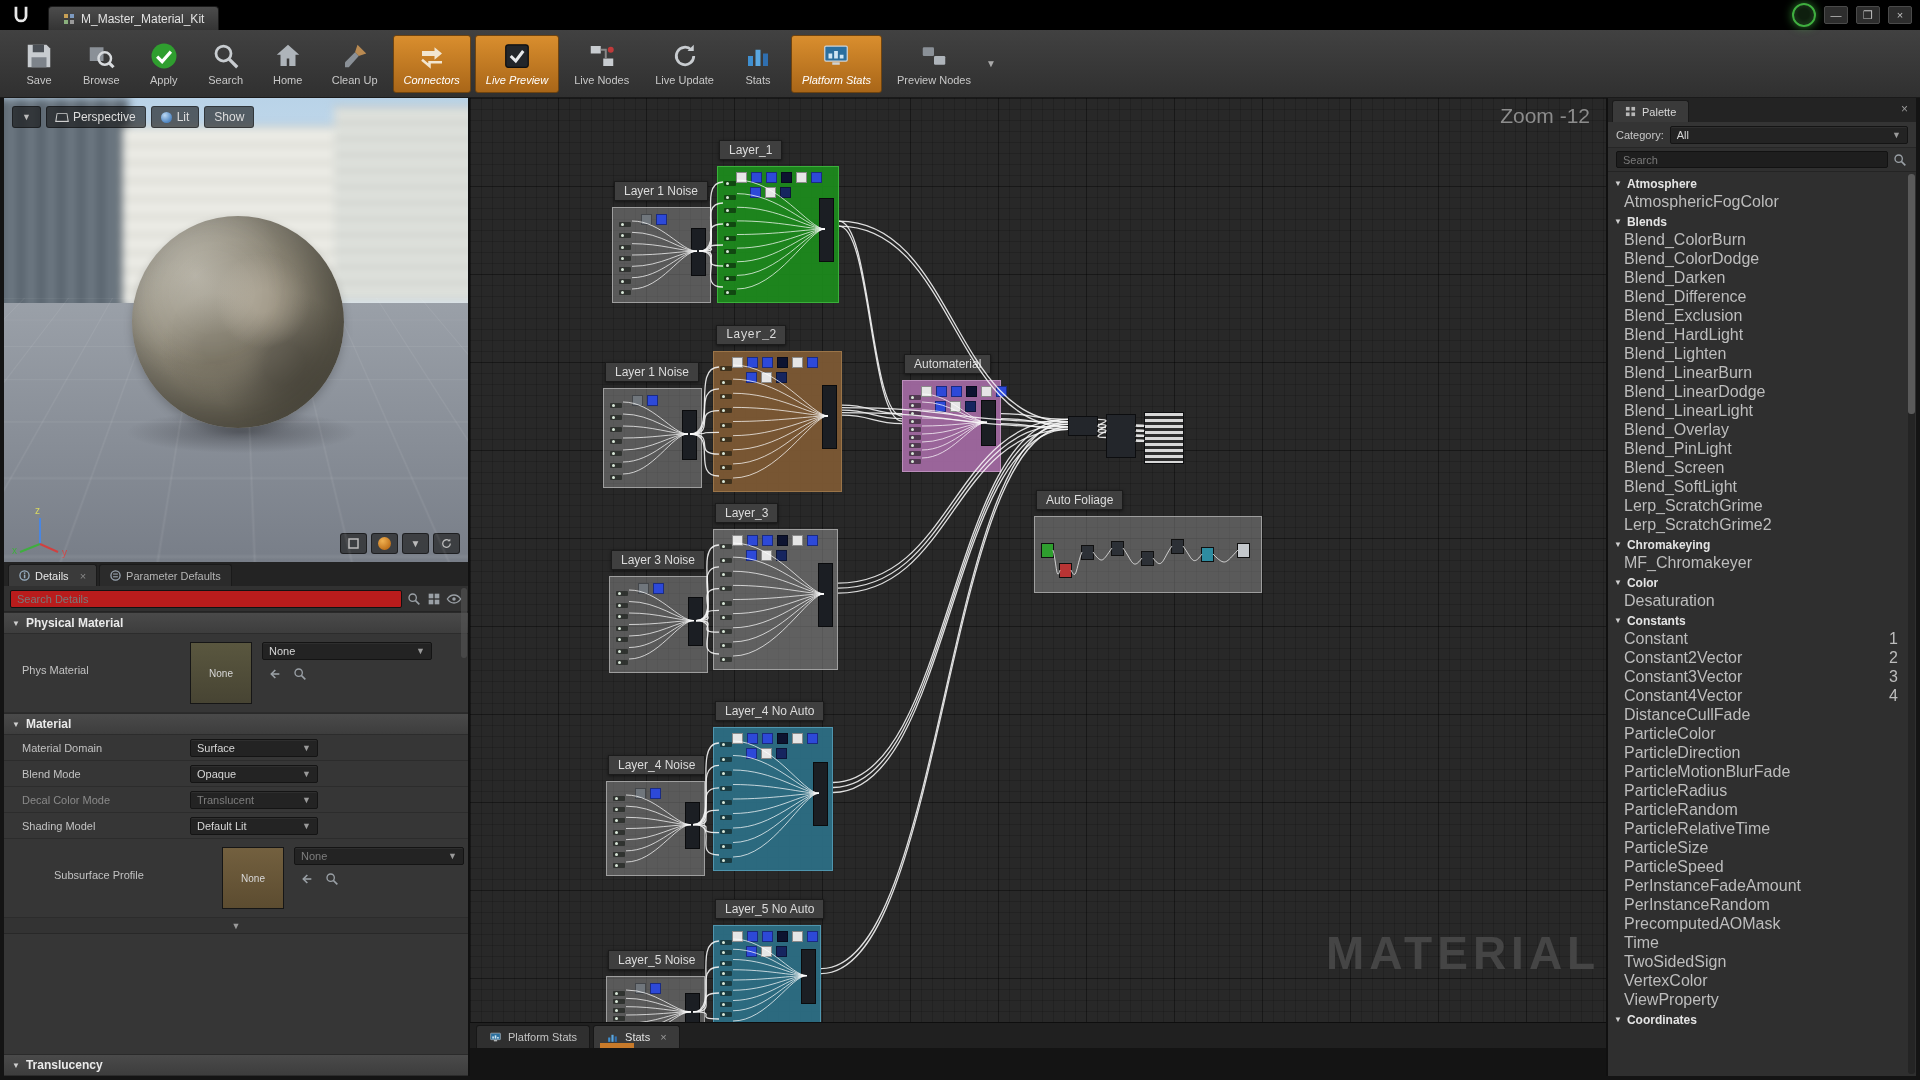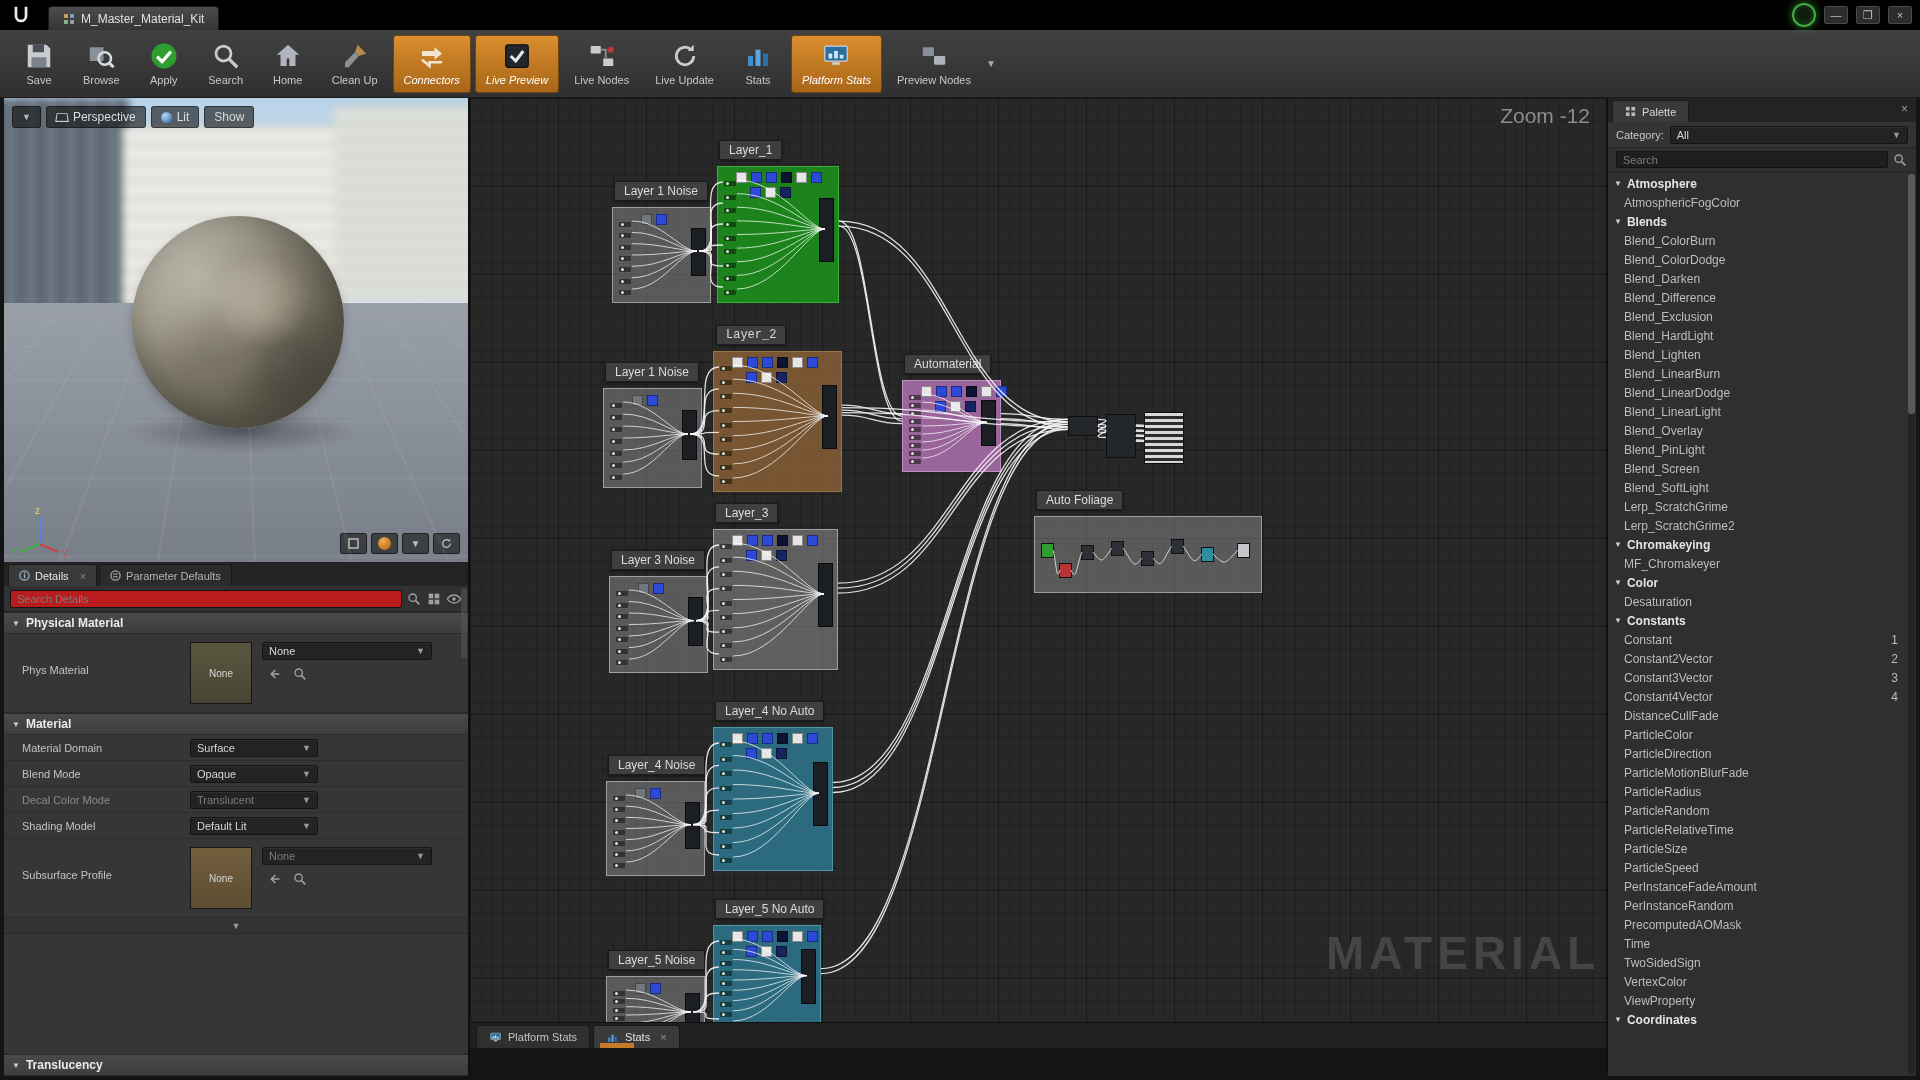--- a/index.html
+++ b/index.html
@@ -172,21 +172,21 @@
   .pcat { height:26px; display:flex; align-items:center; gap:6px; padding:0 8px; background:#343434; border-bottom:1px solid #262626;
     color:#c8c8c8; font-size:11px; }
   .pcat .combo { flex:1; }
   .psearch { height:24px; display:flex; align-items:center; padding:0 8px; gap:4px; background:#303030; border-bottom:1px solid #242424; }
   .psearch input { flex:1; height:17px; background:#1e1e1e; border:1px solid #121212; border-radius:2px;
     color:#cfcfcf; font-size:11px; padding:0 6px; outline:none; }
   .psearch input::placeholder { color:#7a7a7a; }
   .plist { flex:1; overflow:hidden; padding-top:2px; }
   .pheader { height:19px; display:flex; align-items:center; gap:5px; padding:0 6px; color:#e4e4e4; font-size:12px; font-weight:bold; }
   .pheader .tri { font-size:8px; color:#cfcfcf; }
-  .pitem { height:19px; display:flex; align-items:center; padding:0 18px 0 16px; color:#bdbdbd; font-size:12px; }
+  .pitem { height:19px; display:flex; padding:0 18px 0 16px; color:#bdbdbd; font-size:16px; }
   .pitem .pbadge { margin-left:auto; color:#bdbdbd; }
   .pscroll-track { position:absolute; right:1px; top:76px; bottom:2px; width:7px; background:#242424; border-radius:3px; }
   .pscroll-thumb { position:absolute; right:0; top:0; width:7px; height:240px; background:#5a5a5a; border-radius:3px; }
 </style>
 </head>
 <body>
 
 <div class="window">
 
   <div class="titlebar">
@@ -500,21 +500,21 @@
           </div>
           <div class="prop-row">
             <div class="prop-label">Shading Model</div>
             <div class="combo">
               <span>Default Lit</span>
                 <span class="caret">▼</span>
             </div>
           </div>
 
           <div class="prop-row asset-row">
-            <div class="prop-label" style="padding-top:22px;">Subsurface Profile</div>
+            <div class="prop-label" style="padding-top:22px;margin-left:32px;">Subsurface Profile</div>
             <div class="asset-ctrl">
               <div class="thumb subsurf">
                   <span>None</span>
                 </div>
               <div class="asset-right">
                 <div class="combo disabled">
                   <span>None</span>
                     <span class="caret">▼</span>
                 </div>
                 <div class="asset-icons">

